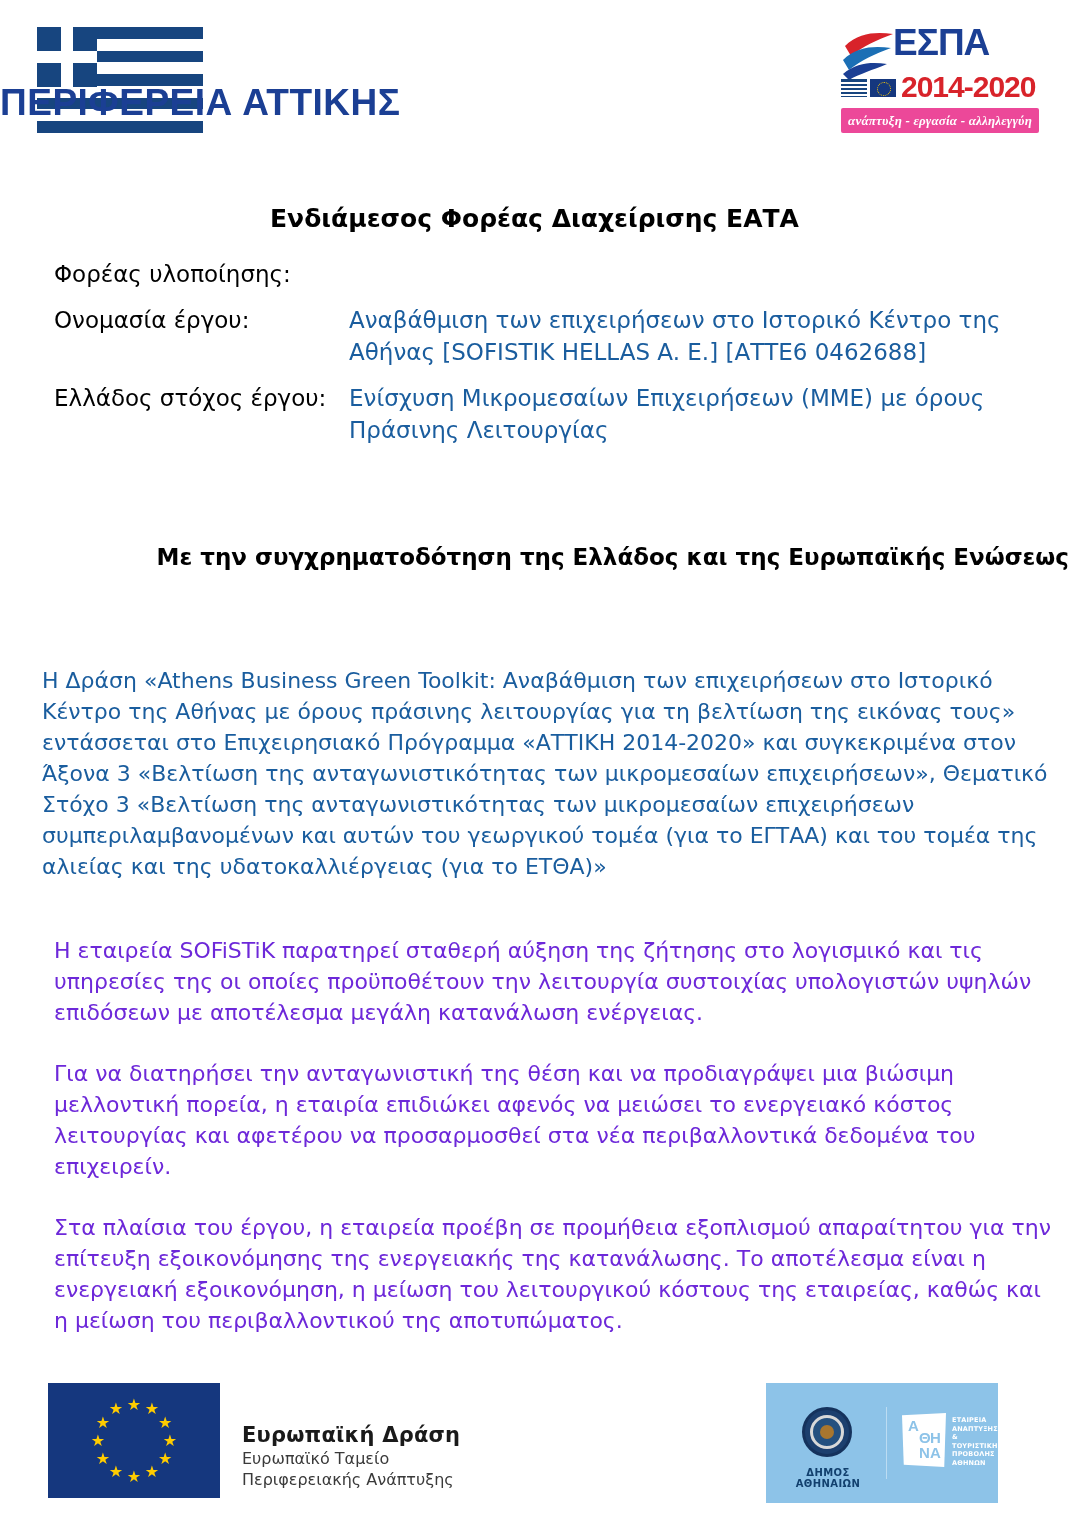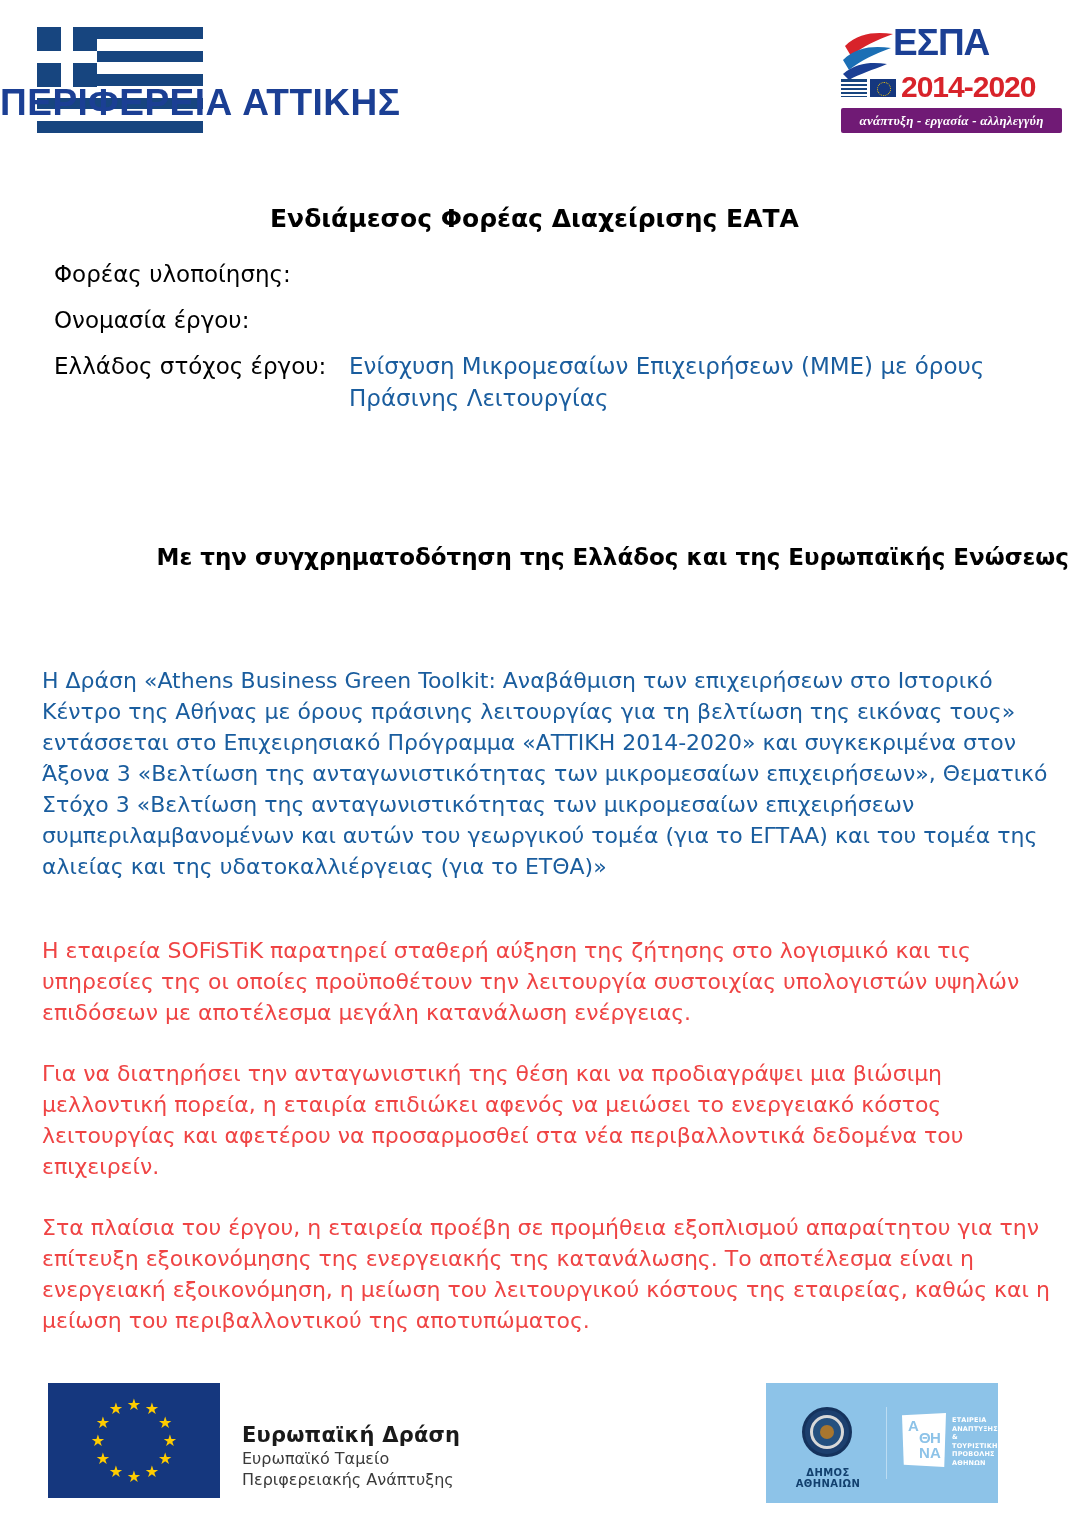--- a/index.html
+++ b/index.html
@@ -127,22 +127,22 @@
   .espa .mini-eu .ring {
     position: absolute;
     left: 7px; top: 3px;
     width: 12px; height: 12px;
     border: 1.5px dotted #ffcc00;
     border-radius: 50%;
   }
   .espa .tagline {
     position: absolute;
     left: 2px; top: 86px;
-    width: 221px; height: 25px;
-    background: #701a75;
+    width: 198px; height: 25px;
+    background: #ec4899;
     border-radius: 2px;
     color: #ffffff;
     font-family: "Liberation Serif", serif;
     font-style: italic;
     font-size: 13px;
     font-weight: bold;
     text-align: center;
     line-height: 25px;
     letter-spacing: 0.2px;
   }
@@ -205,24 +205,24 @@
     text-align: left;
   }
 
   
   .body-paras {
     position: absolute;
     left: 42px; top: 935px;
     width: 1010px;
   }
   .body-paras p {
-    margin: 0 0 30px 0;
+    margin: 0 0 30px 12px;
     font-size: 22px;
     line-height: 31px;
-    color: #ef4444;
+    color: #6d28d9;
     text-align: left;
   }
   .body-paras p:last-child { margin-bottom: 0; }
 
   
   .footer {
     position: absolute;
     left: 0; bottom: 0;
     width: 1069px;
     height: 165px;
@@ -377,20 +377,21 @@
 </div>
 
 <div class="subtitle">Ενδιάμεσος Φορέας Διαχείρισης ΕΑΤΑ</div>
 
 <div class="fields">
   <div class="field-row">
     <div class="field-label">Φορέας υλοποίησης:</div>
   </div>
   <div class="field-row">
     <div class="field-label">Ονομασία έργου:</div>
+    <div class="field-value">Αναβάθμιση των επιχειρήσεων στο Ιστορικό Κέντρο της Αθήνας [SOFISTIK HELLAS A. E.] [ΑΤΤΕ6 0462688]</div>
   </div>
   <div class="field-row">
     <div class="field-label">Ελλάδος στόχος έργου:</div>
     <div class="field-value">Ενίσχυση Μικρομεσαίων Επιχειρήσεων (ΜΜΕ) με όρους Πράσινης Λειτουργίας</div>
   </div>
 </div>
 
 <div class="cofinance">Με την συγχρηματοδότηση της Ελλάδος και της Ευρωπαϊκής Ενώσεως</div>
 
 <div class="blue-para">Η Δράση «Athens Business Green Toolkit: Αναβάθμιση των επιχειρήσεων στο Ιστορικό Κέντρο της Αθήνας με όρους πράσινης λειτουργίας για τη βελτίωση της εικόνας τους» εντάσσεται στο Επιχειρησιακό Πρόγραμμα «ΑΤΤΙΚΗ 2014-2020» και συγκεκριμένα στον Άξονα 3 «Βελτίωση της ανταγωνιστικότητας των μικρομεσαίων επιχειρήσεων», Θεματικό Στόχο 3 «Βελτίωση της ανταγωνιστικότητας των μικρομεσαίων επιχειρήσεων συμπεριλαμβανομένων και αυτών του γεωργικού τομέα (για το ΕΓΤΑΑ) και του τομέα της αλιείας και της υδατοκαλλιέργειας (για το ΕΤΘΑ)»</div>

